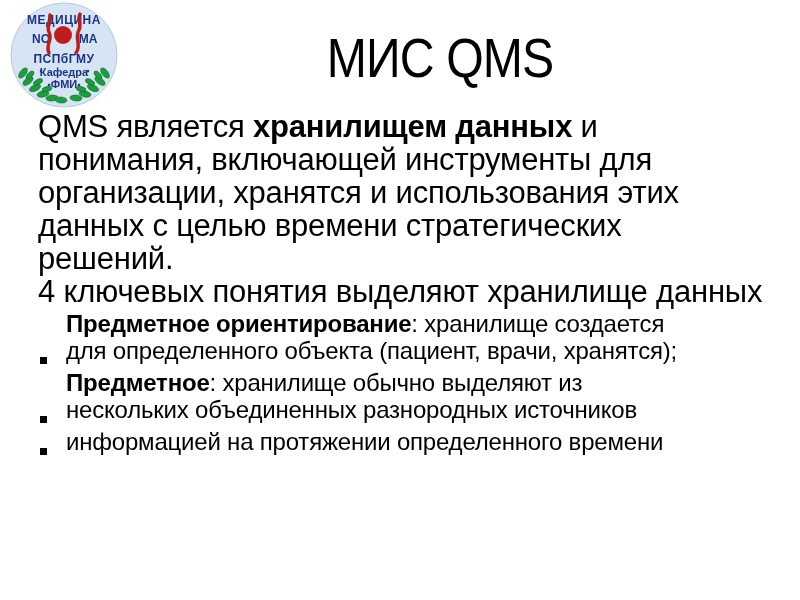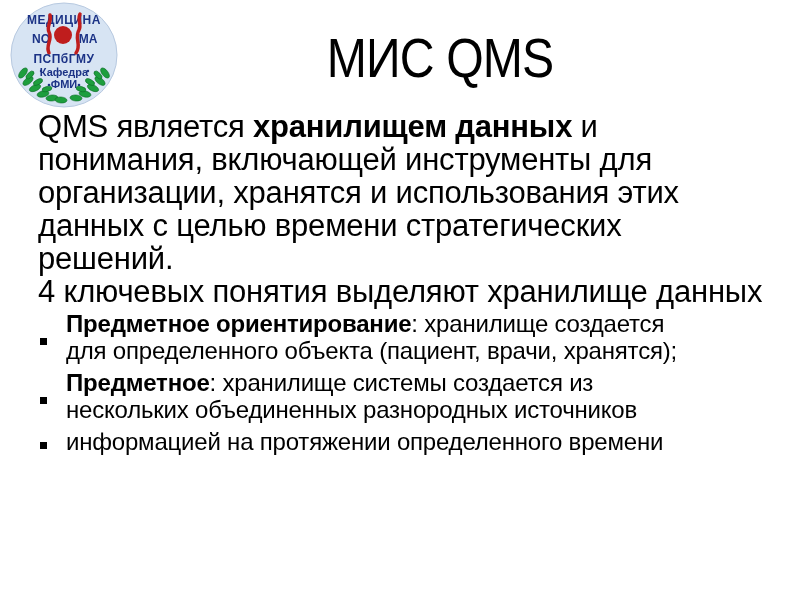--- a/index.html
+++ b/index.html
@@ -51,21 +51,21 @@
   .bullets {
     list-style: none;
     margin: 2px 0 0 0;
     padding: 0;
     font-size: 24px;
     line-height: 27px;
     letter-spacing: -0.2px;
   }
   .bullets li {
     display: flex;
-    align-items: center;
+    align-items: flex-end;
     margin-bottom: 5px;
   }
   .marker {
     flex: none;
     width: 7px; height: 7px;
     background: #000;
     margin: 8px 19px 0 2px;
   }
   .bullet-text { flex: 1; min-width: 0; }
 </style>
@@ -139,21 +139,21 @@
       <li>
         <span class="marker"></span>
         <div class="bullet-text">
             <div class="line"><span class="b">Предметное ориентирование</span><span>: хранилище создается</span></div>
             <div class="line"><span>для определенного объекта (пациент, врачи, хранятся);</span></div>
           </div>
       </li>
       <li>
         <span class="marker"></span>
         <div class="bullet-text">
-            <div class="line"><span class="b">Предметное</span><span>: хранилище системы создается из</span></div>
+            <div class="line"><span class="b">Предметное</span><span>: хранилище обычно выделяют из</span></div>
             <div class="line"><span>нескольких объединенных разнородных источников</span></div>
           </div>
       </li>
       <li>
         <span class="marker"></span>
         <div class="bullet-text">
             <div class="line"><span>информацией на протяжении определенного времени</span></div>
           </div>
       </li>
     </ul>

